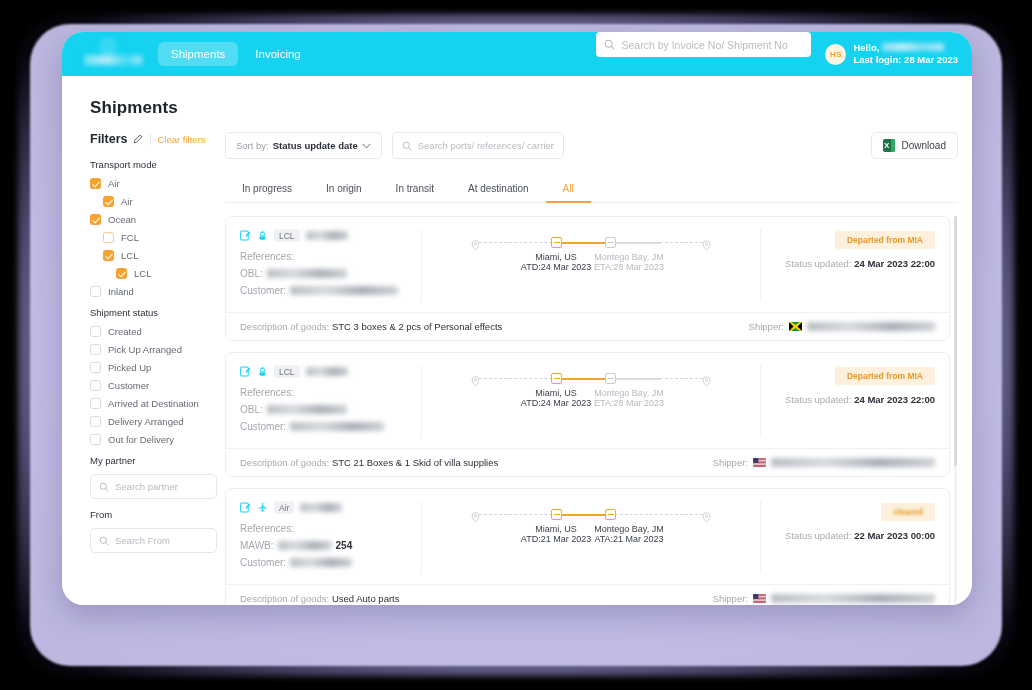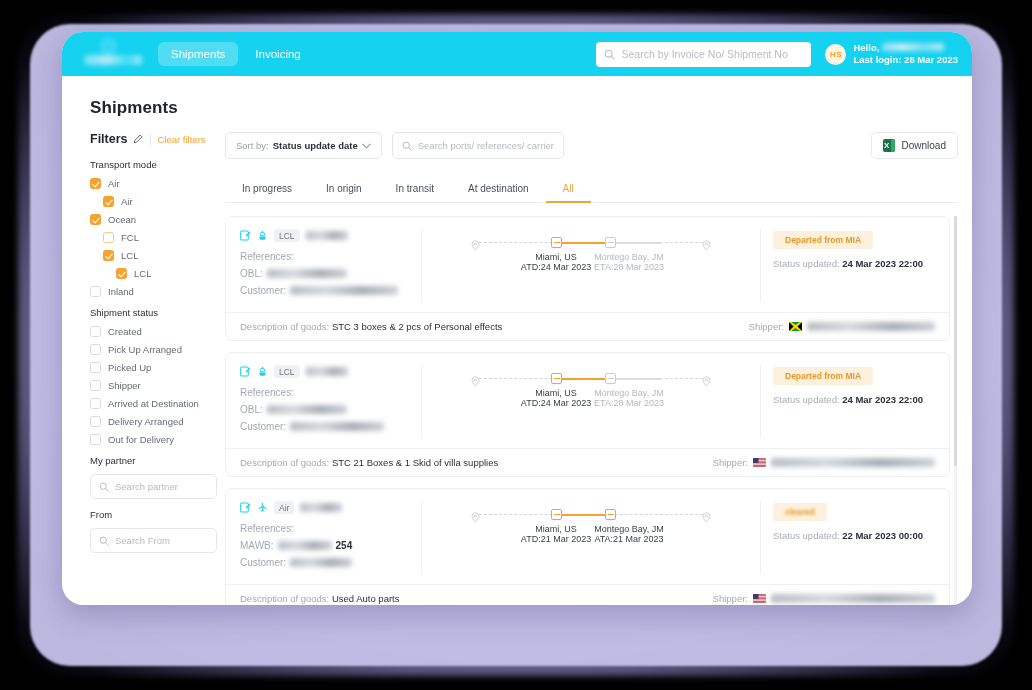--- a/index.html
+++ b/index.html
@@ -75,21 +75,21 @@
     border-radius: 6px;
     margin-right: 4px;
     cursor: pointer;
     white-space: nowrap;
   }
   .nav-tab.active { background: rgba(255,255,255,0.26); }
 
   #header-right {
     position: absolute;
     right: 14px; top: 0; height: 44px;
-    display: flex; align-items: center; gap: 14px;
+    display: flex; gap: 14px;
   }
   #header-search {
     width: 215px; height: 25px;
     background: #fff;
     border-radius: 4px;
     display: flex; align-items: center;
     padding: 0 8px;
     gap: 6px;
   }
   #header-search .sicon { flex: 0 0 auto; line-height: 0; }
@@ -295,21 +295,22 @@
   .node.grey { border-color: #c9ccd1; }
   .node.grey::after { background: #c9ccd1; }
   .route-labels { display: flex; position: relative; height: 30px; margin-top: 1px; }
   .rl { position: absolute; text-align: center; width: 100px; }
   .rl .place { font-size: 9px; color: #3a4049; }
   .rl .dt { font-size: 9px; color: #3a4049; }
   .rl.dim .place, .rl.dim .dt { color: #b4b8bf; }
 
   .card-right {
     width: 175px; flex: 0 0 175px;
-    border-left: 1px solid #eef0f2; padding-left: 12px;
+    border-left: 1px solid #eef0f2; padding-left: 20px;
+    text-align: right;
   }
   .status-badge {
     display: inline-block;
     background: #fdf1dd; color: #e8982a;
     font-size: 8.5px; font-weight: bold;
     padding: 4px 12px; border-radius: 3px;
     margin-bottom: 9px;
   }
   .status-badge.blurred {
     color: transparent;
@@ -440,21 +441,21 @@
       <div class="check-row">
         <span class="cb"></span>
         <span class="check-label">Pick Up Arranged</span>
       </div>
       <div class="check-row">
         <span class="cb"></span>
         <span class="check-label">Picked Up</span>
       </div>
       <div class="check-row">
         <span class="cb"></span>
-        <span class="check-label">Shipper</span>
+        <span class="check-label">Customer</span>
       </div>
       <div class="check-row">
         <span class="cb"></span>
         <span class="check-label">Arrived at Destination</span>
       </div>
       <div class="check-row">
         <span class="cb"></span>
         <span class="check-label">Delivery Arranged</span>
       </div>
       <div class="check-row">

